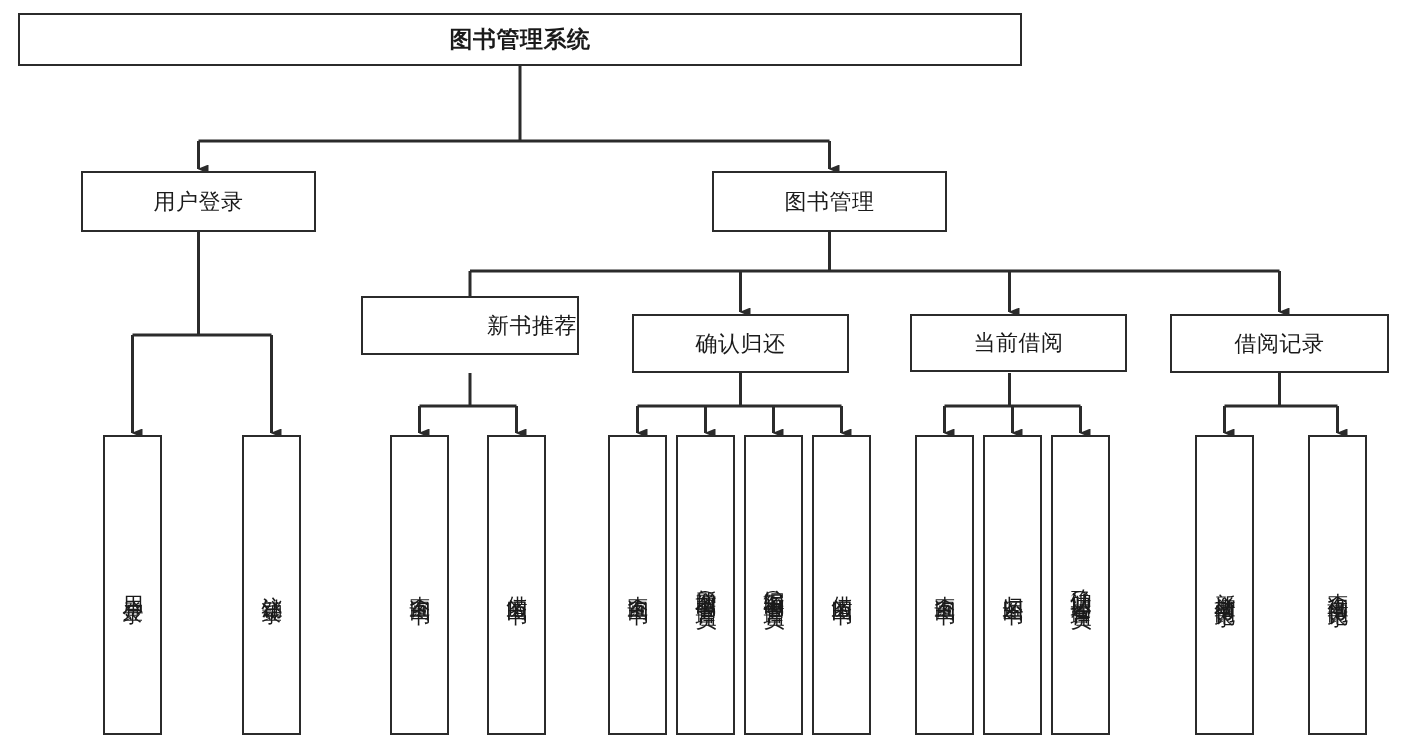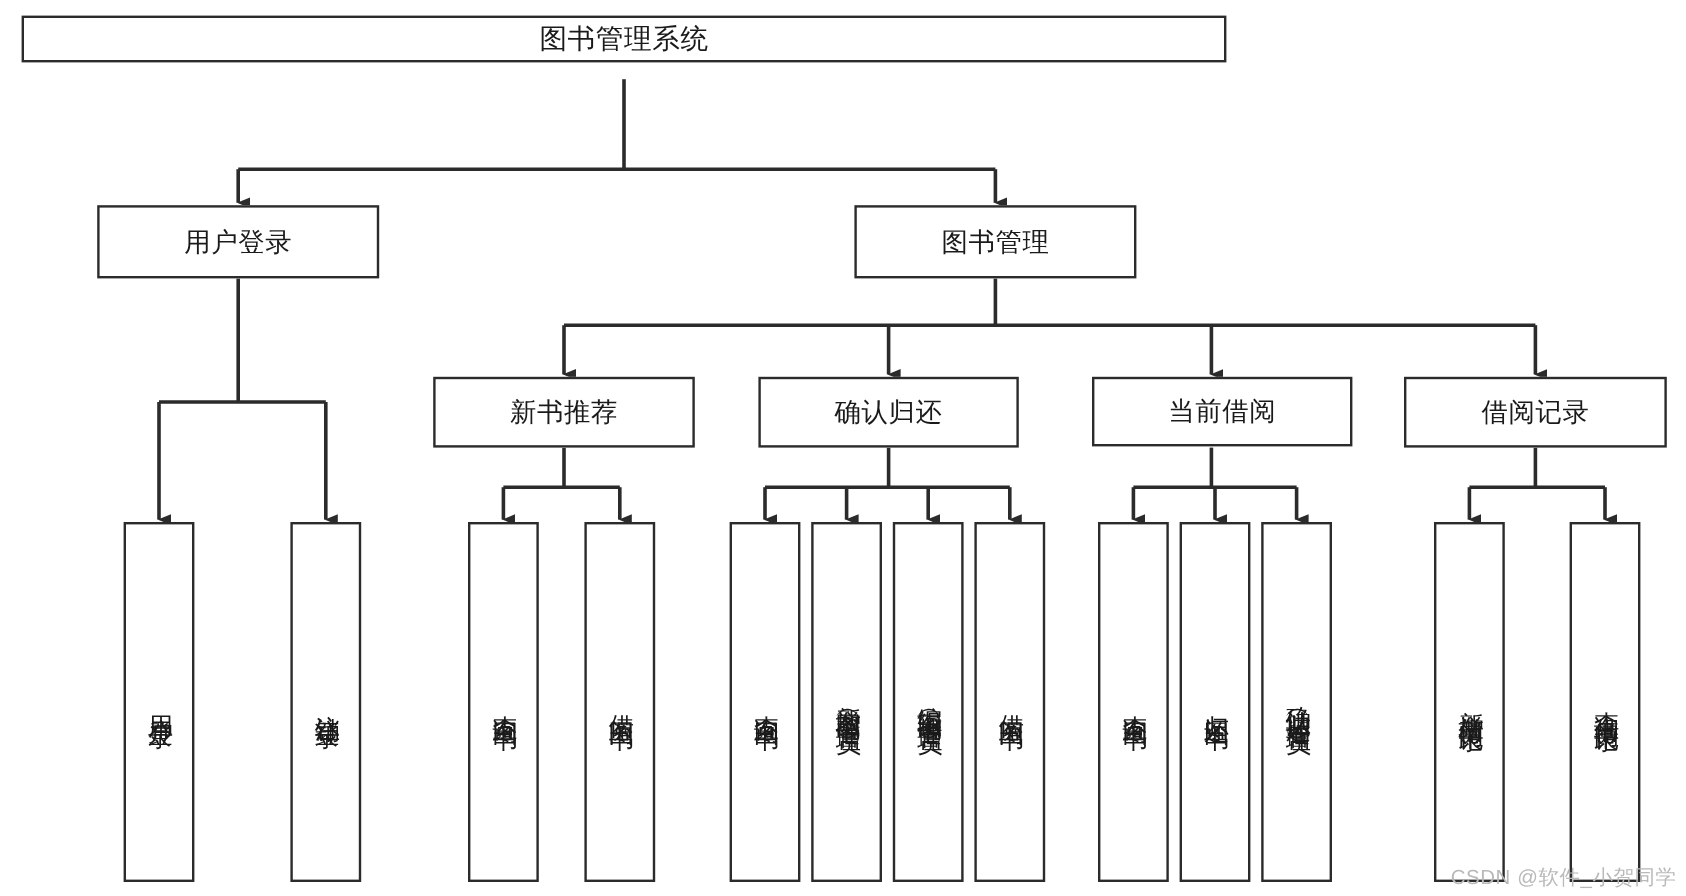--- a/index.html
+++ b/index.html
@@ -105,30 +105,30 @@
         <path d="M944.5,406 L944.5,433" marker-end="url(#arrowhead)"></path>
         <path d="M1012.5,406 L1012.5,433" marker-end="url(#arrowhead)"></path>
         <path d="M1080.5,406 L1080.5,433" marker-end="url(#arrowhead)"></path>
         <path d="M1279.5,373 L1279.5,406"></path>
         <path d="M1224.5,406 L1337.5,406"></path>
         <path d="M1224.5,406 L1224.5,433" marker-end="url(#arrowhead)"></path>
         <path d="M1337.5,406 L1337.5,433" marker-end="url(#arrowhead)"></path>
       </g>
   </svg>
   <div id="node-layer">
-      <div class="node-box root" style="left: 18px; top: 13px; width: 1004px; height: 39px;">
+      <div class="node-box root" style="left: 18px; top: 13px; width: 1004px; height: 53px; font-weight: bold;">
         <span class="node-label">图书管理系统</span>
       </div>
       <div class="node-box" style="left: 81px; top: 171px; width: 235px; height: 61px;">
         <span class="node-label">用户登录</span>
       </div>
       <div class="node-box" style="left: 712px; top: 171px; width: 235px; height: 61px; justify-content: center;">
         <span class="node-label">图书管理</span>
       </div>
-      <div class="node-box" style="left: 361px; top: 314px; width: 218px; height: 59px;">
+      <div class="node-box" style="left: 361px; top: 296px; width: 218px; height: 59px; justify-content: flex-end;">
         <span class="node-label">新书推荐</span>
       </div>
       <div class="node-box" style="left: 632px; top: 314px; width: 217px; height: 59px;">
         <span class="node-label">确认归还</span>
       </div>
       <div class="node-box" style="left: 910px; top: 314px; width: 217px; height: 58px;">
         <span class="node-label">当前借阅</span>
       </div>
       <div class="node-box" style="left: 1170px; top: 314px; width: 219px; height: 59px;">
         <span class="node-label">借阅记录</span>
@@ -166,14 +166,13 @@
       <div class="node-box vertical" style="left: 1051px; top: 435px; width: 59px; height: 300px;">
         <span class="node-label">确认归还（管理员）</span>
       </div>
       <div class="node-box vertical" style="left: 1195px; top: 435px; width: 59px; height: 300px;">
         <span class="node-label">新增借阅记录</span>
       </div>
       <div class="node-box vertical" style="left: 1308px; top: 435px; width: 59px; height: 300px;">
         <span class="node-label">查询借阅记录</span>
       </div>
     </div>
-  <div class="watermark">CSDN @软件_小贺同学</div>
 </div>
 
 </body></html>

